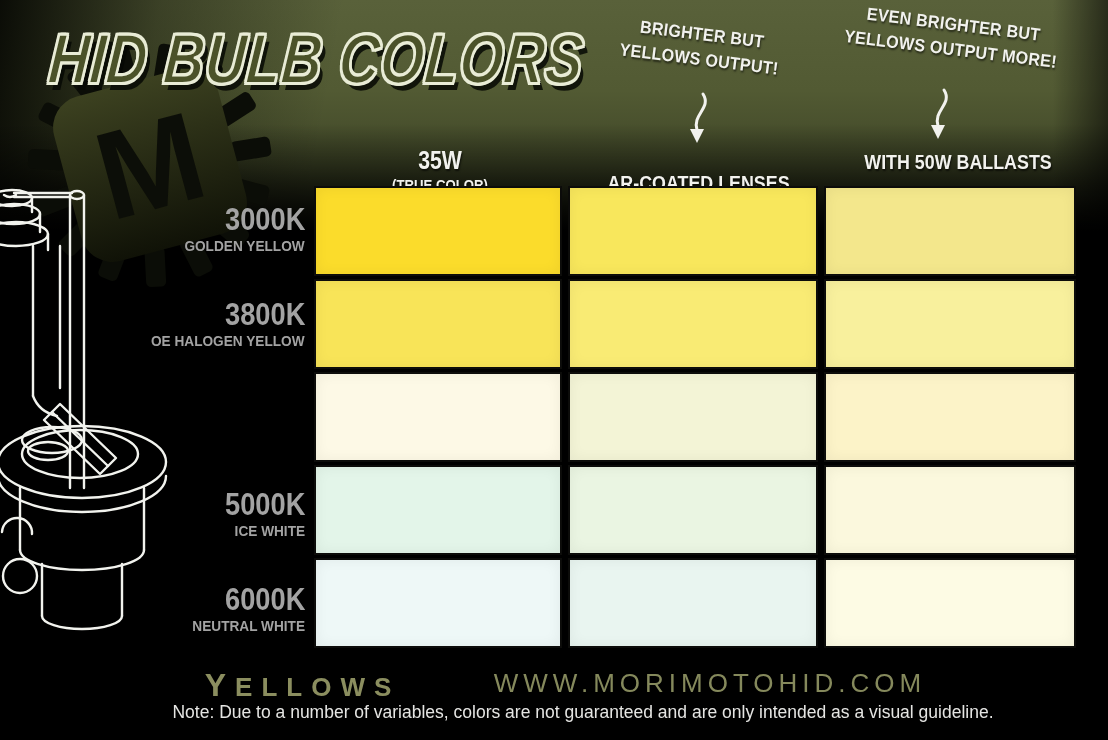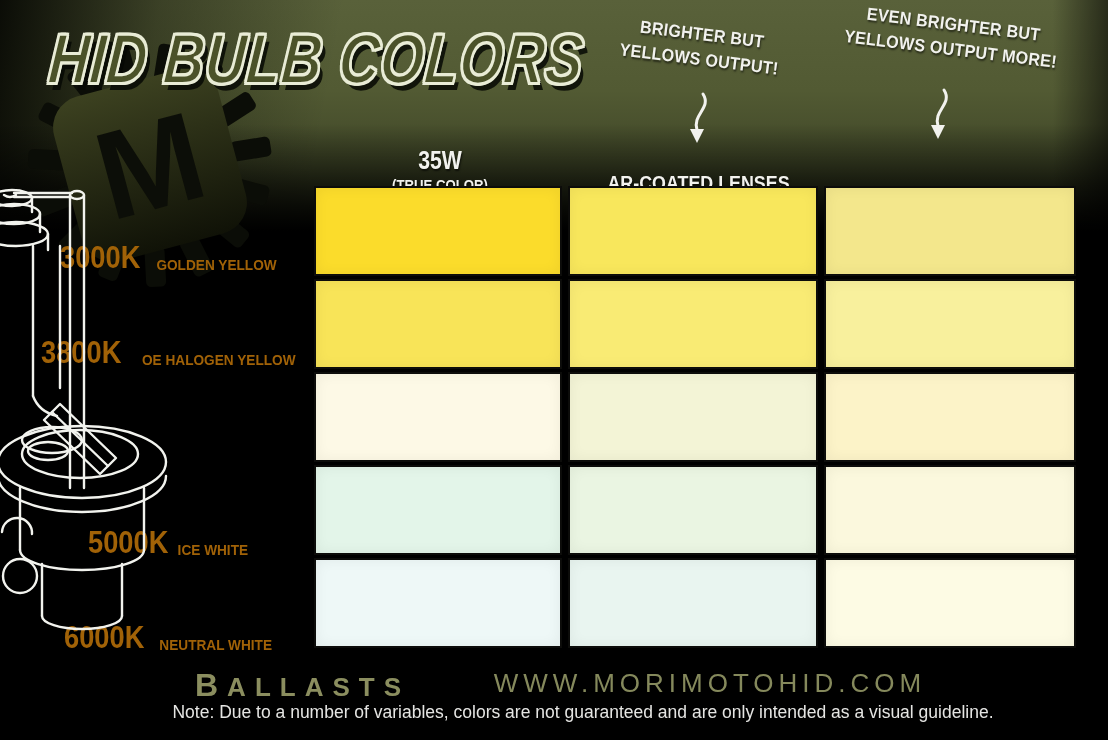--- a/index.html
+++ b/index.html
@@ -42,22 +42,22 @@
     text-shadow:1px 2px 2px rgba(0,0,0,.6);}
   .col-head .main{font-size:25px;font-weight:bold;transform:scaleX(.85);transform-origin:center;white-space:nowrap;}
   .col-head .sub{font-size:15.5px;font-weight:bold;transform:scaleX(.85);transform-origin:center;white-space:nowrap;margin-top:1px;}
   .col-head-1{left:315px;width:250px;top:122px;margin-top:24px;}
   .col-head-2{left:573px;width:251px;top:150px;margin-top:21px;}
   .col-head-3{left:832px;width:252px;top:150px;}
   .col-head-2 .main,.col-head-3 .main{font-size:21px;}
   
   .row-label{
     position:absolute;left:20px;width:285px;height:90px;
-    display:flex;flex-direction:row;justify-content:center;align-items:flex-end;
-    color:#a16207;text-align:right;
+    display:flex;flex-direction:column;justify-content:center;align-items:flex-end;
+    color:#a3a3a3;text-align:right;
   }
   .row-label .temp{font-size:31px;font-weight:bold;line-height:1.05;
     transform:scaleX(.88);transform-origin:right center;white-space:nowrap;}
   .row-label .name{font-size:15.5px;font-weight:bold;line-height:1.3;
     transform:scaleX(.88);transform-origin:right center;white-space:nowrap;}
   
   .grid{
     position:absolute;left:314px;top:186px;
     display:grid;grid-template-columns:248px 250px 252px;
     grid-template-rows:repeat(5,90px);column-gap:6px;row-gap:3px;
@@ -143,20 +143,23 @@
       <polygon points="931,125 945,125 938,139"></polygon>
     </g>
   </svg>
 
   <div class="col-head col-head-1">
     <div class="main">35W</div>
     <div class="sub">(TRUE COLOR)</div>
   </div>
   <div class="col-head col-head-2">
     <div class="main">AR-COATED LENSES</div>
+  </div>
+  <div class="col-head col-head-3">
+    <div class="main">WITH 50W BALLASTS</div>
   </div>
 
   <div class="row-label" style="top:185px">
     <div class="temp">3000K</div>
     <div class="name">GOLDEN YELLOW</div>
   </div>
   <div class="row-label" style="top:280px">
     <div class="temp">3800K</div>
     <div class="name">OE HALOGEN YELLOW</div>
   </div>
@@ -218,17 +221,17 @@
         <path d="M 144 300 L 144 362"></path>
       <path d="M 20 362 A 62 20 0 0 0 144 362"></path>
       <path d="M 2 344 a 15 15 0 0 1 30 2"></path>
       <circle cx="20" cy="388" r="17"></circle>
       <path d="M 42 376 L 42 428"></path>
         <path d="M 122 376 L 122 428"></path>
       <path d="M 42 428 A 40 13 0 0 0 122 428"></path>
     </g>
   </svg>
 
-  <div class="footer-brand">BALLASTS</div>
+  <div class="footer-brand">YELLOWS</div>
   <div class="footer-site">WWW.MORIMOTOHID.COM</div>
   <div class="footer-note">Note: Due to a number of variables, colors are not guaranteed and are only intended as a visual guideline.</div>
 
 </div>
 
 </body></html>

